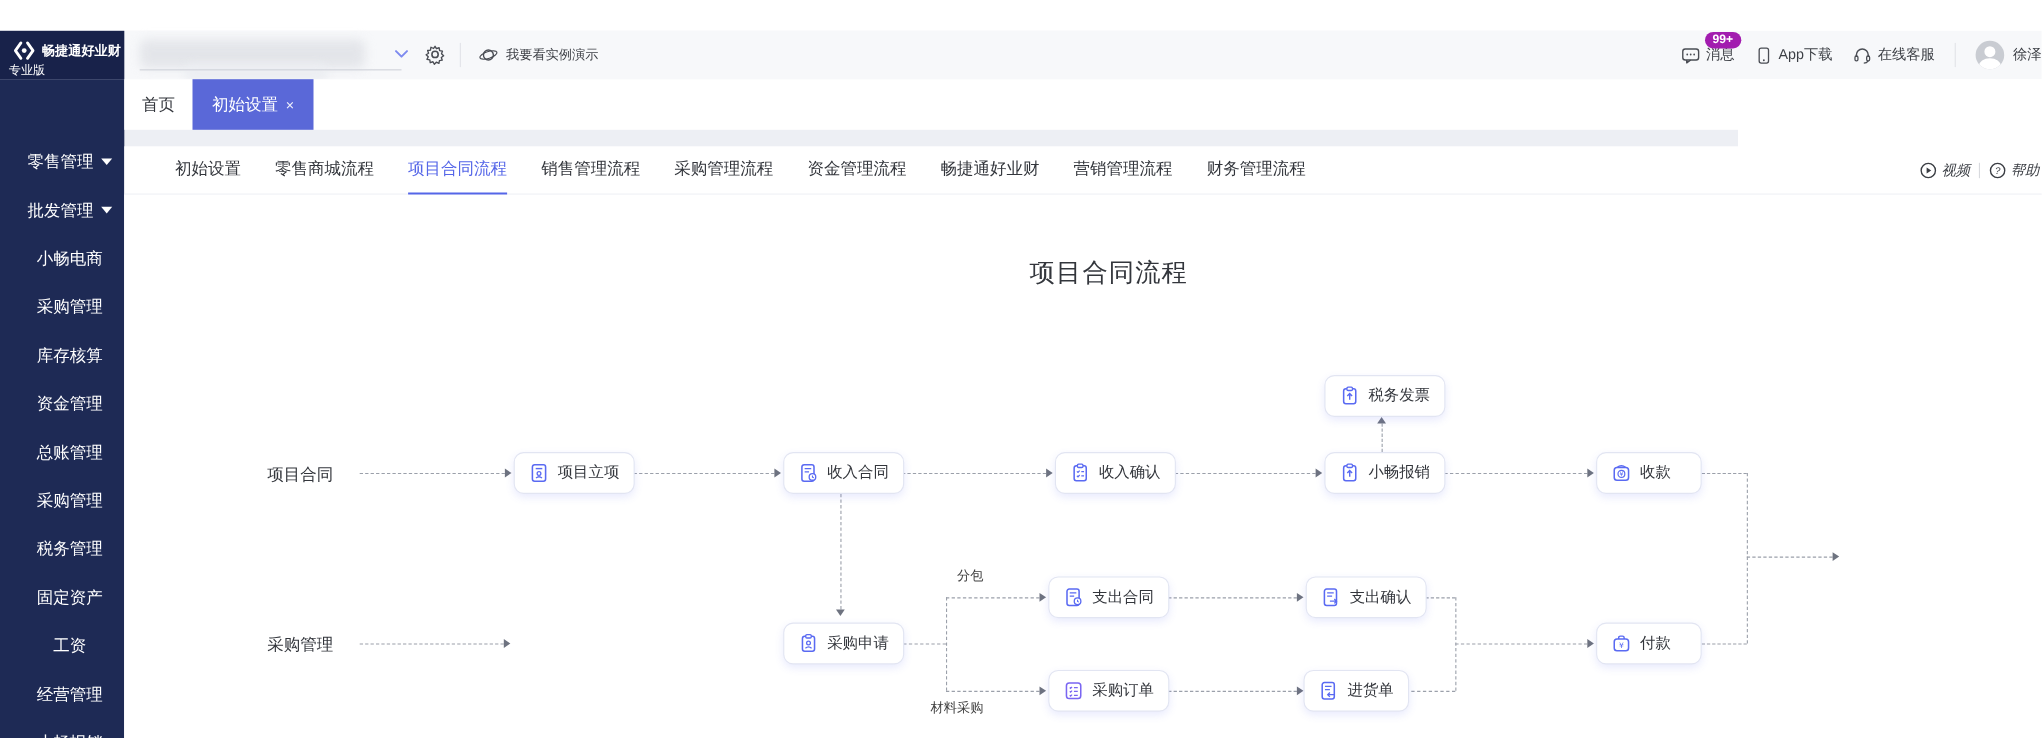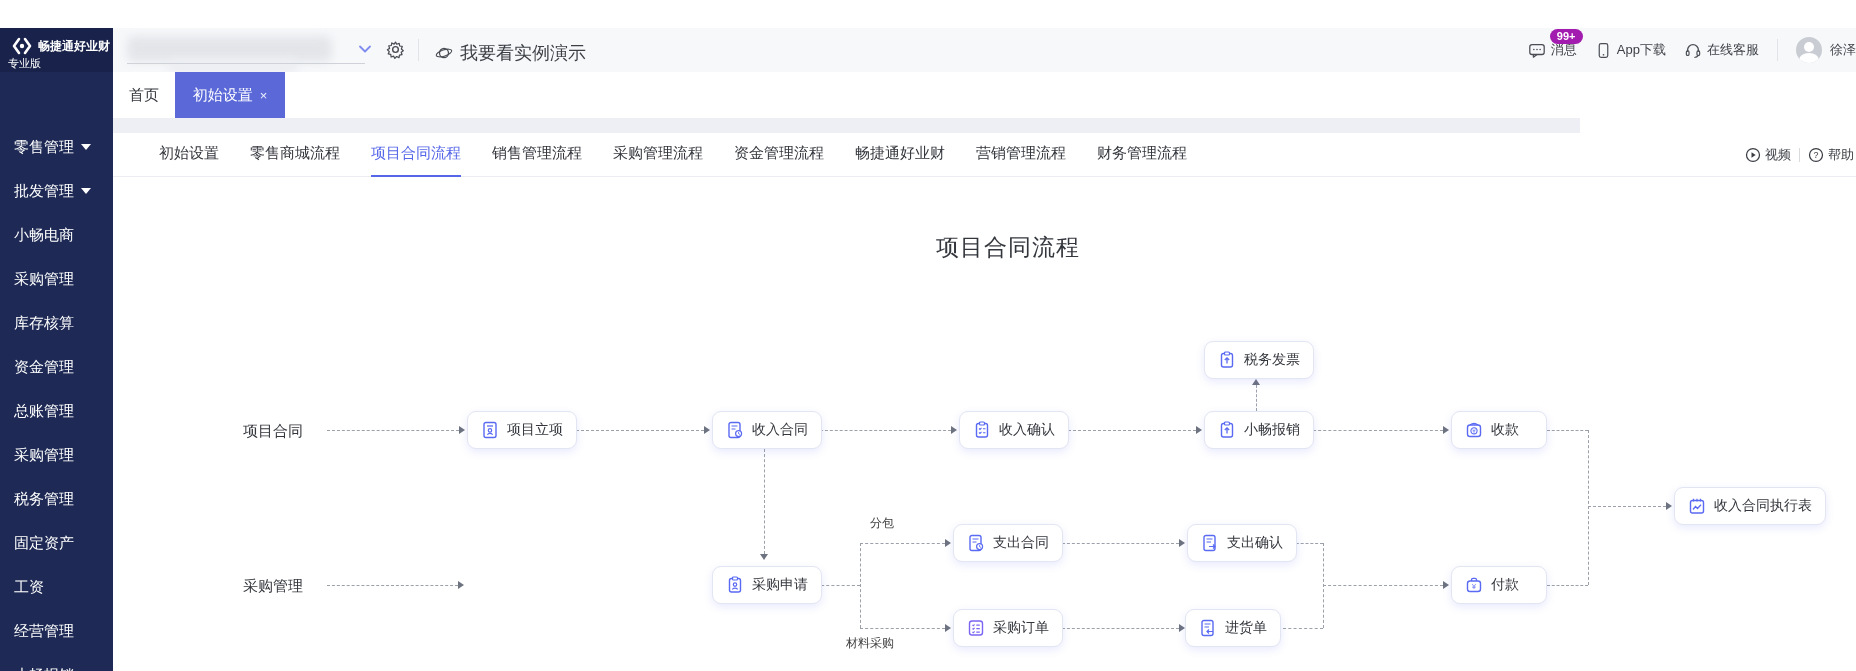--- a/index.html
+++ b/index.html
@@ -6,31 +6,31 @@
   html,body { width:1856px; height:671px; overflow:hidden;
     font-family:"Liberation Sans","DejaVu Sans",sans-serif; background:#fff; }
   .app { position:absolute; left:0; top:28px; width:1580px; height:643px; background:#EDEFF4; }
 
   
   .logo-block { position:absolute; left:0; top:0; width:113px; height:44px; background:#18224A; color:#fff; z-index:5; }
   .logo-mark { position:absolute; left:10px; top:6px; }
   .logo-title { position:absolute; left:38px; top:10px; font-size:12px; font-weight:bold; white-space:nowrap; }
   .logo-sub { position:absolute; left:8px; top:28px; font-size:11px; }
   .sidebar { position:absolute; left:0; top:44px; width:113px; height:599px; background:#1E2A55; padding-top:53px; }
-  .side-item { height:44px; display:flex; align-items:center; padding-left:14px; color:#fff; font-size:15px; cursor:pointer; }
+  .side-item { height:44px; display:flex; align-items:center; padding-left:14px; color:#fff; font-size:15px; cursor:pointer;justify-content:center; }
   .side-caret { width:0; height:0; border-left:5px solid transparent; border-right:5px solid transparent; border-top:6px solid #fff; margin-left:7px; }
 
   
   .header { position:absolute; left:113px; top:0; width:1743px; height:44px; background:#F7F8FA; }
   .blur-blob { position:absolute; left:14px; top:8px; width:205px; height:26px; background:#dfe1e6; border-radius:6px; filter:blur(5px); opacity:.8; }
   .blur-blob2 { position:absolute; left:55px; top:30px; width:130px; height:16px; background:#eceef2; border-radius:6px; filter:blur(4px); }
   .name-underline { position:absolute; left:14px; top:35px; width:238px; height:1px; background:#cfd2d9; }
   .hd-ico { position:absolute; top:12px; cursor:pointer; }
   .hd-divider { position:absolute; top:11px; width:1px; height:22px; background:#e2e3e8; }
-  .demo { position:absolute; left:322px; top:13px; display:flex; align-items:center; gap:7px; font-size:18px; color:#3c3f45; cursor:pointer; }
+  .demo { position:absolute; left:322px; top:13px; display:flex; align-items:center; gap:7px; font-size:12px; color:#3c3f45; cursor:pointer; }
   .hd-right { position:absolute; right:0; top:0; height:44px; display:flex; align-items:center; gap:18px; padding-right:0; }
   .hd-link { display:flex; align-items:center; gap:5px; font-size:13px; color:#3c3f45; cursor:pointer; position:relative; }
   .badge { position:absolute; top:-12px; left:22px; background:#a21caf; color:#fff; font-size:11px; font-weight:bold;
     border-radius:9px; padding:1px 7px; line-height:13px; }
   .avatar { width:26px; height:26px; border-radius:50%; background:#C9CCD2; position:relative; overflow:hidden; }
   .avatar:before { content:""; position:absolute; left:8px; top:5px; width:10px; height:10px; border-radius:50%; background:#fff; }
   .avatar:after { content:""; position:absolute; left:3px; top:16px; width:20px; height:14px; border-radius:50%; background:#fff; }
   .username { font-size:13px; color:#3c3f45; white-space:nowrap; }
 
   
@@ -40,21 +40,21 @@
   .tab-active { position:absolute; left:62px; top:0; width:110px; height:46px; background:#5A68D8; color:#fff;
     display:flex; align-items:center; justify-content:center; gap:7px; font-size:15px; cursor:pointer; }
   .tab-close { font-size:13px; opacity:.9; cursor:pointer; }
 
   
   .content { position:absolute; left:113px; top:105px; width:1743px; height:538px; background:#fff; }
   .subnav { position:absolute; left:0; top:0; width:1743px; height:44px; border-bottom:1px solid #EBEDF2;
     display:flex; align-items:center; gap:31px; padding-left:46px; }
   .subtab { font-size:15px; color:#33363c; cursor:pointer; height:44px; display:flex; align-items:center; border-bottom:2px solid transparent; white-space:nowrap; }
   .subtab.active { color:#5566E8; border-bottom:2px solid #5566E8; }
-  .subnav-right { position:absolute; right:2px; top:0; height:44px; display:flex; align-items:center; gap:8px; font-size:13px; color:#3c3f45; }
+  .subnav-right { position:absolute; right:2px; top:0; height:44px; display:flex; align-items:center; gap:8px; font-size:13px; color:#3c3f45;font-style:italic; }
   .sn-link { display:flex; align-items:center; gap:4px; cursor:pointer; }
   .sn-div { width:1px; height:14px; background:#d8dade; }
 
   
   .canvas { position:absolute; left:0; top:44px; width:1743px; height:494px; background:#fff; }
   .flow-title { position:absolute; left:0; top:55px; width:1790px; text-align:center; font-size:23px; color:#33363c; font-weight:500; letter-spacing:1px; }
   .rowlabel { position:absolute; font-size:15px; color:#33363c; white-space:nowrap; }
   .branchlabel { position:absolute; font-size:12px; color:#404040; white-space:nowrap;font-family:Liberation Serif, serif; }
   .node { position:absolute; height:38px; background:#fff; border:1px solid #E2E5F2; border-radius:9px;
     box-shadow:0 3px 8px rgba(90,106,240,.14); display:flex; align-items:center; gap:8px; padding:0 13px;
@@ -348,30 +348,20 @@
         <span>
             <svg width="18" height="18" viewBox="0 0 18 18">
               <rect x="2.5" y="4" width="13" height="11.5" rx="2.5" fill="none" stroke="#5A6AF2" stroke-width="1.4"></rect>
               <path d="M5 4 q4 -3 8 0" fill="none" stroke="#5A6AF2" stroke-width="1.3"></path>
               <circle cx="9" cy="9.8" r="3.1" fill="none" stroke="#5A6AF2" stroke-width="1.1"></circle>
               <text x="9" y="12" text-anchor="middle" font-size="5.5" fill="#5A6AF2" font-family="DejaVu Sans,sans-serif">¥</text>
             </svg>
           </span>
         <span>收款</span>
       </div>
-      <div class="node" style="left:1561px; top:310px;">
-        <span>
-            <svg width="18" height="18" viewBox="0 0 18 18">
-              <rect x="2.5" y="3.5" width="13" height="12.5" rx="2" fill="none" stroke="#5A6AF2" stroke-width="1.4"></rect>
-              <path d="M5.5 1.8 V4.5 M9 1.8 V4.5 M12.5 1.8 V4.5" stroke="#5A6AF2" stroke-width="1.2"></path>
-              <path d="M5 12.5 L7.5 9.5 L9.5 11.5 L13 7.8" fill="none" stroke="#5A6AF2" stroke-width="1.3"></path>
-            </svg>
-          </span>
-        <span>收入合同执行表</span>
-      </div>
       <div class="node" style="left:599px; top:389px;">
         <span>
             <svg width="18" height="18" viewBox="0 0 18 18">
               <rect x="3.5" y="2.5" width="11" height="13.5" rx="2" fill="none" stroke="#5A6AF2" stroke-width="1.4"></rect>
               <rect x="6.5" y="1" width="5" height="3" rx="1" fill="#fff" stroke="#5A6AF2" stroke-width="1.2"></rect>
               <circle cx="9" cy="8.6" r="1.7" fill="none" stroke="#5A6AF2" stroke-width="1.2"></circle>
               <path d="M6.2 13.4 q2.8 -2.6 5.6 0" fill="none" stroke="#5A6AF2" stroke-width="1.2"></path>
             </svg>
           </span>
         <span>采购申请</span>

